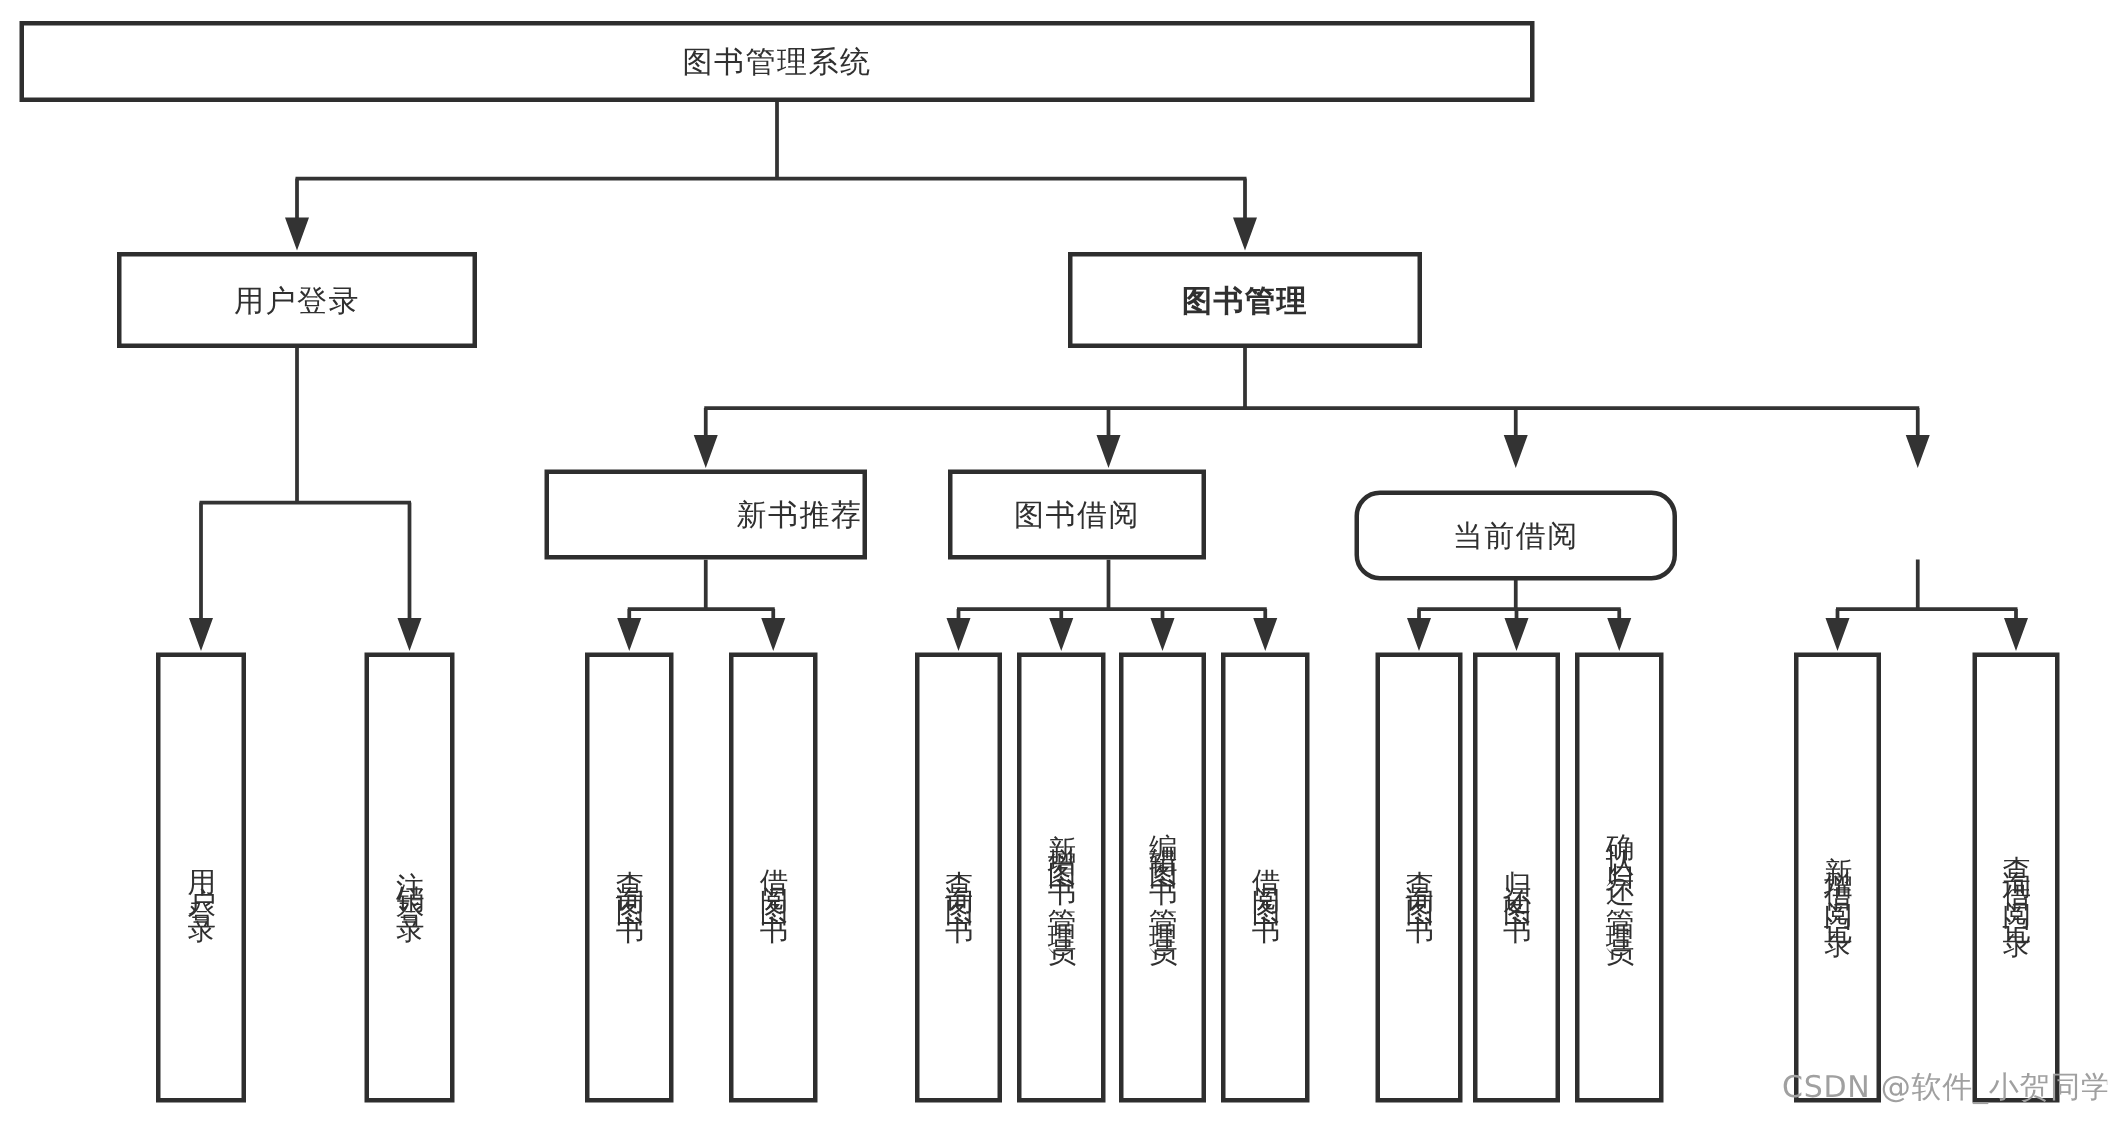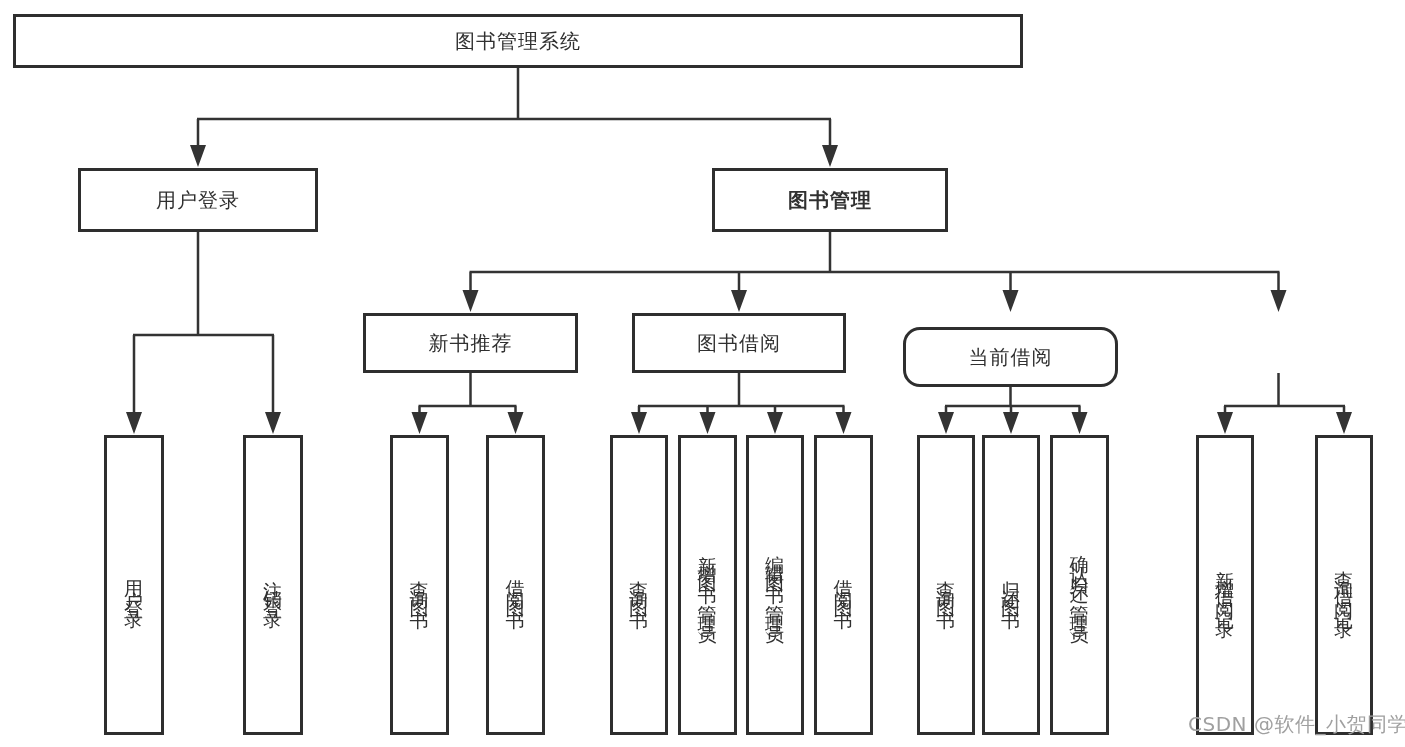--- a/index.html
+++ b/index.html
@@ -127,24 +127,24 @@
     <span>图书管理系统</span>
   </div>
 
   <div class="box h" style="left:78px; top:168px; width:240px; height:64px;">
     <span>用户登录</span>
   </div>
   <div class="box h" style="left:712px; top:168px; width:236px; height:64px;font-weight:bold;">
     <span>图书管理</span>
   </div>
 
-  <div class="box h" style="left:363px; top:313px; width:215px; height:60px;">
+  <div class="box h" style="left:363px; top:313px; width:215px; height:60px;justify-content:flex-end;">
     <span>新书推荐</span>
   </div>
-  <div class="box h" style="left:632px; top:313px; width:214px; height:60px;">
+  <div class="box h" style="left:632px; top:313px; width:172px; height:60px;">
     <span>图书借阅</span>
   </div>
   <div class="box h" style="left:903px; top:327px; width:215px; height:60px;border-radius:17px;">
     <span>当前借阅</span>
   </div>
 
   <div class="box leaf" style="left:104px; top:435px; width:60px; height:300px;">
     <span>用户登录</span>
   </div>
   <div class="box leaf" style="left:243px; top:435px; width:60px; height:300px;">

